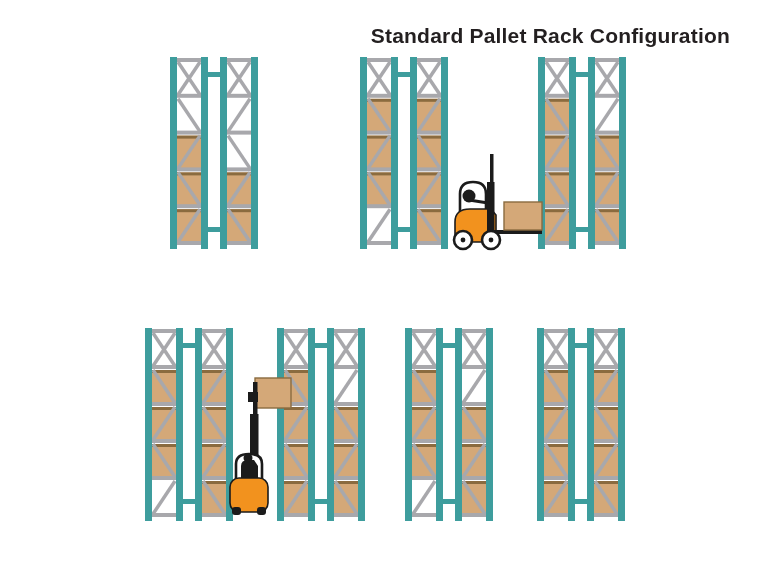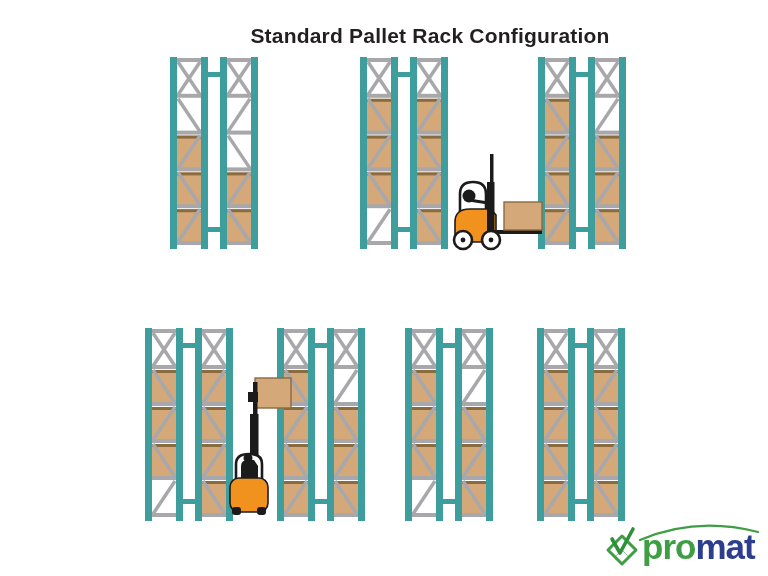--- a/index.html
+++ b/index.html
@@ -1,21 +1,21 @@
 <!DOCTYPE html>
 <html><head>
 <meta charset="utf-8">
 <style>
   html,body{margin:0;padding:0;background:#ffffff;}
   #stage{
     position:relative;width:768px;height:576px;background:#ffffff;overflow:hidden;
     font-family:"Liberation Sans", sans-serif;
   }
   .title{
-    position:absolute;left:130px;width:600px;text-align:center;
+    position:absolute;left:130px;width:600px;text-align:right;
     color:#231f20;font-size:21px;font-weight:600;letter-spacing:.2px;
   }
   #title-standard{top:24px;}
   #title-vna{top:283px;}
   #scene{position:absolute;left:0;top:0;}
   #logo{
     position:absolute;left:602px;top:520px;width:160px;height:52px;
   }
   #logo-text{
     position:absolute;left:40px;top:8px;font-size:35px;font-weight:bold;
@@ -408,25 +408,13 @@
         <rect x="22" y="36" width="8.5" height="68" fill="#1b1b1b"></rect>
         <path d="M8,104 L8,86 Q8,76 21,76 Q34,76 34,86 L34,104" fill="#ffffff" stroke="#1b1b1b" stroke-width="2.6"></path>
         <path d="M13,104 L13,88 Q13,82 20,82 L26,82 L30,88 L30,104 Z" fill="#1b1b1b"></path>
         <circle cx="20" cy="80" r="4.5" fill="#1b1b1b"></circle>
         <rect x="2" y="100" width="38" height="34" rx="9" fill="#F2921E" stroke="#1b1b1b" stroke-width="1.6"></rect>
         <rect x="4" y="129" width="9" height="8" rx="3" fill="#1b1b1b"></rect>
         <rect x="29" y="129" width="9" height="8" rx="3" fill="#1b1b1b"></rect>
       </g>
     </svg>
 
-  <div id="logo">
-    <svg id="logo-icon" width="40" height="44" viewBox="0 0 40 44">
-      <polygon points="20,10 34,24 20,38 6,24" fill="#ffffff" stroke="#3f9e44" stroke-width="3" stroke-linejoin="round"></polygon>
-      <line x1="20" y1="24" x2="12" y2="32" stroke="#3f9e44" stroke-width="1" opacity="0.55"></line>
-      <line x1="20" y1="24" x2="28" y2="32" stroke="#3f9e44" stroke-width="1" opacity="0.55"></line>
-      <polyline points="10,13 18,27 31,3" fill="none" stroke="#2f8f3a" stroke-width="3.6" stroke-linecap="round" stroke-linejoin="round"></polyline>
-    </svg>
-    <svg id="logo-arc" width="126" height="30" viewBox="0 0 126 30">
-      <path d="M4,28 Q60,4 122,20" fill="none" stroke="#3f9e44" stroke-width="2.2" stroke-linecap="round"></path>
-    </svg>
-    <div id="logo-text"><span class="pro">pro</span><span class="mat">mat</span></div>
-  </div>
 </div>
 
 </body></html>

